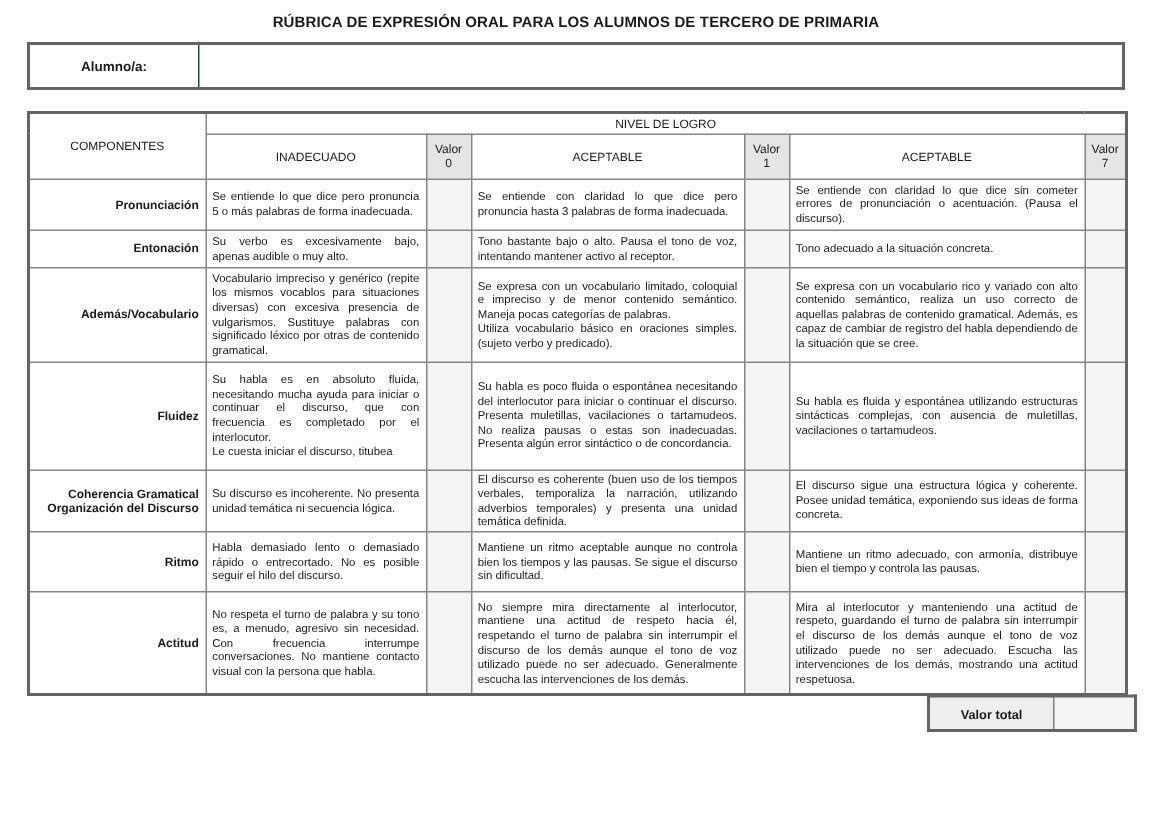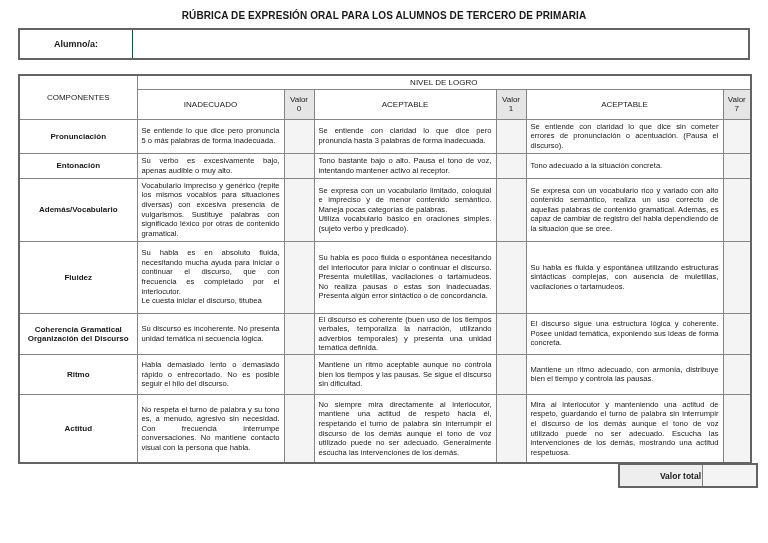--- a/index.html
+++ b/index.html
@@ -18,27 +18,27 @@
   .student-table{margin-top:7px;width:732px;border:2px solid #646464;}
   .student-table td{border:1px solid #14532d;height:26px;}
   .student-label{width:110px;text-align:center;font-weight:bold;font-size:9px;}
   
   .instruction{margin-top:15px;font-weight:bold;font-size:8.5px;}
   
   .rubric-table{margin-top:14px;width:732px;border:2px solid #646464;}
   .rubric-table td{border:1px solid #858585;vertical-align:middle;padding:1px 4px;}
   .hdr{font-weight:normal;font-size:8px;text-align:center;padding:1px 2px;}
   .valor-h{background:#e5e5e5;}
-  .comp{font-weight:bold;font-size:8px;text-align:center;white-space:pre-line;padding:1px 3px;}
+  .comp{font-weight:bold;font-size:8px;text-align:right;white-space:pre-line;padding:1px 3px;}
   .desc{font-size:7.6px;line-height:9.6px;text-align:justify;white-space:pre-line;}
   .valor-cell{background:#f4f4f4;padding:0;}
   
   .total-table{margin-left:600px;width:133px;border:2px solid #646464;margin-top:-1px;}
   .total-table td{border:1px solid #7f7f7f;height:19px;}
-  .total-label{width:80px;background:#eeeeee;font-weight:bold;font-size:8.5px;text-align:right;}
+  .total-label{width:80px;background:#eeeeee;font-weight:bold;font-size:8.5px;text-align:center;}
   .total-value{width:51px;background:#f4f4f4;}
 </style>
 </head>
 <body>
 
 <div class="page">
 
   <div class="title">RÚBRICA DE EXPRESIÓN ORAL PARA LOS ALUMNOS DE TERCERO DE PRIMARIA</div>
 
   <table class="student-table">

